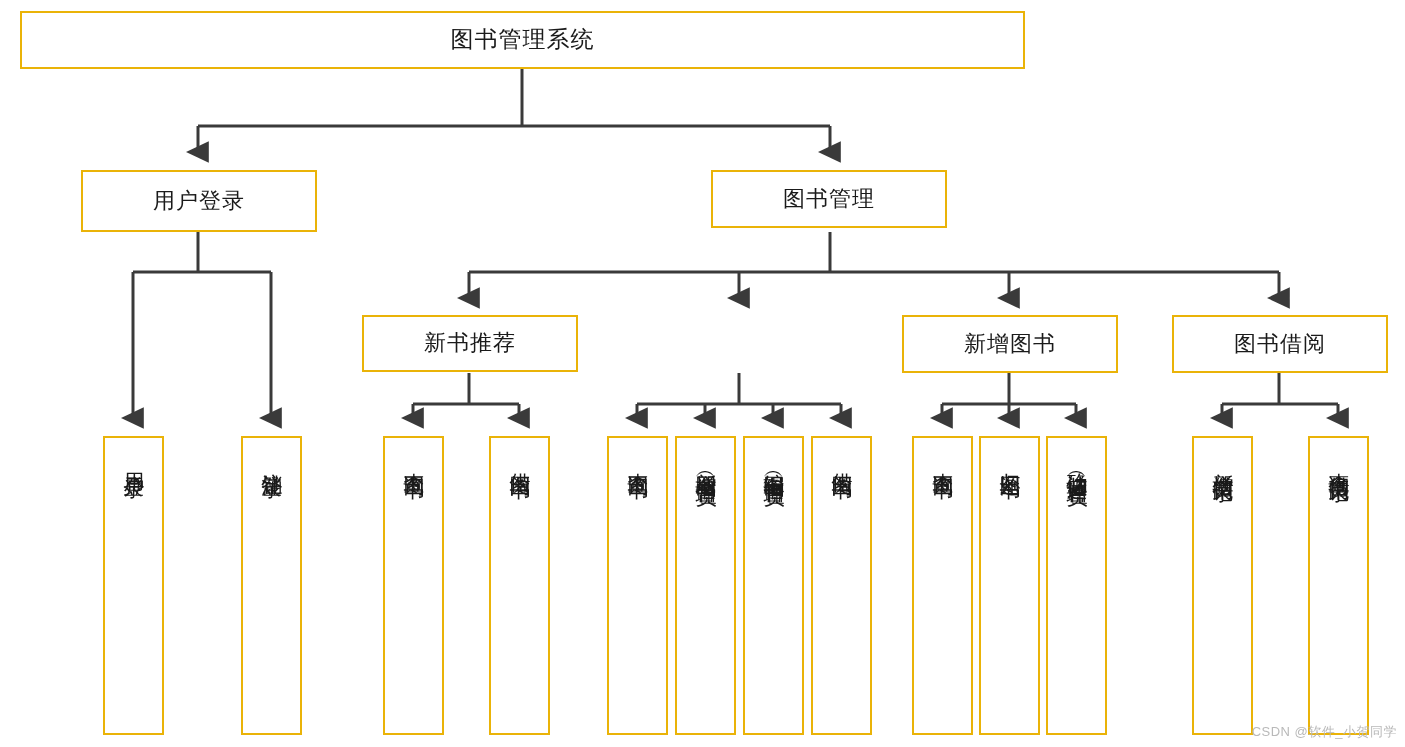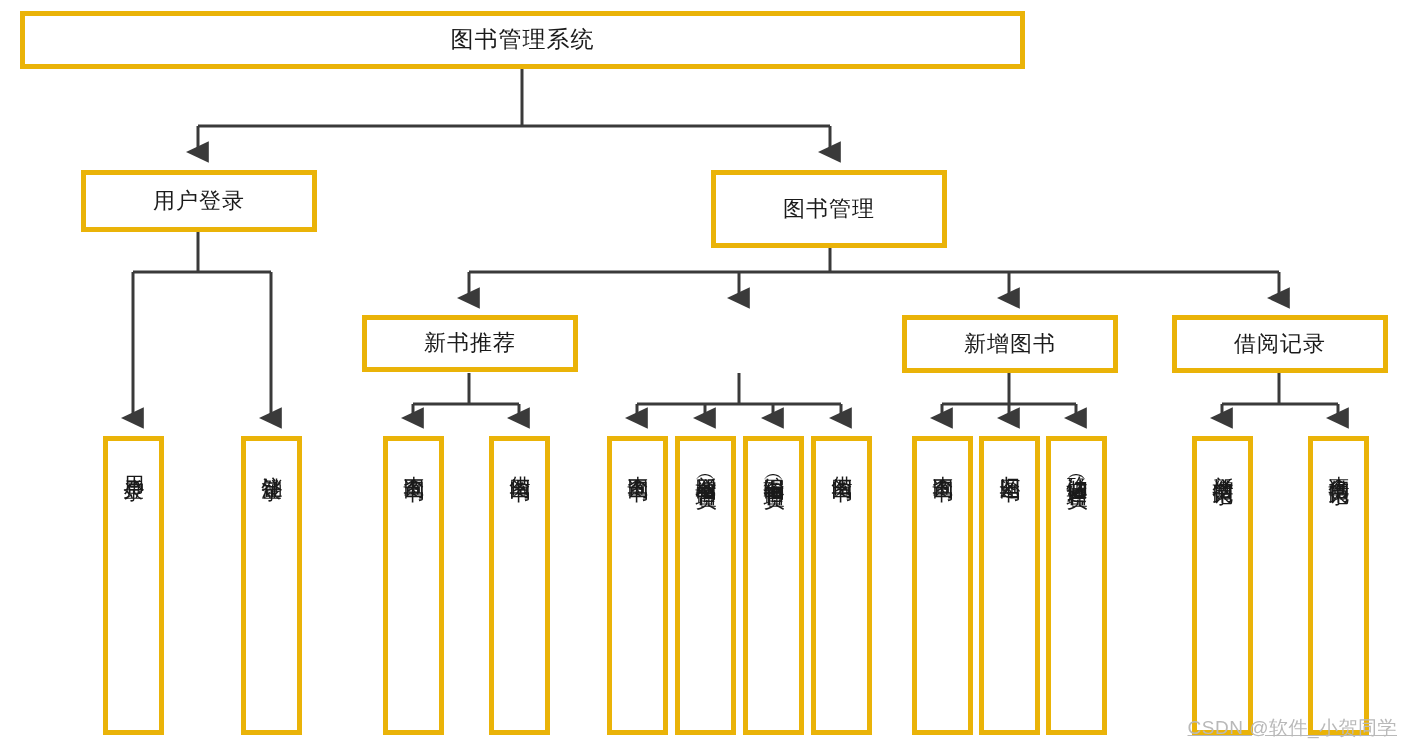--- a/index.html
+++ b/index.html
@@ -23,21 +23,21 @@
     left: 0;
     top: 0;
     width: 1405px;
     height: 747px;
     pointer-events: none;
   }
   .node {
     position: absolute;
     box-sizing: border-box;
     background: #ffffff;
-    border: 5px solid #eab308;
+    border: 2px solid #eab308;
     display: flex;
     align-items: center;
     justify-content: center;
     color: #1a1a1a;
     z-index: 2;
   }
   .node.h-node {
     font-size: 22px;
     letter-spacing: 1px;
     line-height: 1.2;
@@ -55,26 +55,25 @@
     text-orientation: upright;
     line-height: 1.28;
     letter-spacing: 2px;
     white-space: pre;
     text-align: left;
   }
   .watermark {
     position: absolute;
     right: 8px;
     bottom: 6px;
-    font-size: 19px;
+    font-size: 13px;
     color: #b9b9b9;
     letter-spacing: 0.5px;
     z-index: 5;
     white-space: nowrap;
-    text-decoration: underline;
   }
 </style>
 </head>
 <body>
 
 <div id="canvas">
 
   <svg id="edges" viewBox="0 0 1405 747" xmlns="http://www.w3.org/2000/svg">
     <defs>
       <marker id="arrow" markerWidth="9" markerHeight="9" refX="4.2" refY="4.2" orient="auto" markerUnits="strokeWidth">
@@ -125,32 +124,32 @@
     </g>
   </svg>
 
   <div class="node h-node root" style="left:20px; top:11px; width:1005px; height:58px;">
     <span>图书管理系统</span>
   </div>
 
   <div class="node h-node" style="left:81px; top:170px; width:236px; height:62px;">
     <span>用户登录</span>
   </div>
-  <div class="node h-node" style="left:711px; top:170px; width:236px; height:78px;">
+  <div class="node h-node" style="left:711px; top:170px; width:236px; height:58px;">
     <span>图书管理</span>
   </div>
 
   <div class="node h-node" style="left:362px; top:315px; width:216px; height:57px;">
     <span>新书推荐</span>
   </div>
   <div class="node h-node" style="left:902px; top:315px; width:216px; height:58px;">
     <span>新增图书</span>
   </div>
   <div class="node h-node" style="left:1172px; top:315px; width:216px; height:58px;">
-    <span>借阅记录</span>
+    <span>图书借阅</span>
   </div>
 
   <div class="node v-node" style="left:103px; top:436px; width:61px; height:299px;">
     <span class="v-label">用户登录</span>
   </div>
   <div class="node v-node" style="left:241px; top:436px; width:61px; height:299px;">
     <span class="v-label">注销登录</span>
   </div>
 
   <div class="node v-node" style="left:383px; top:436px; width:61px; height:299px;">

